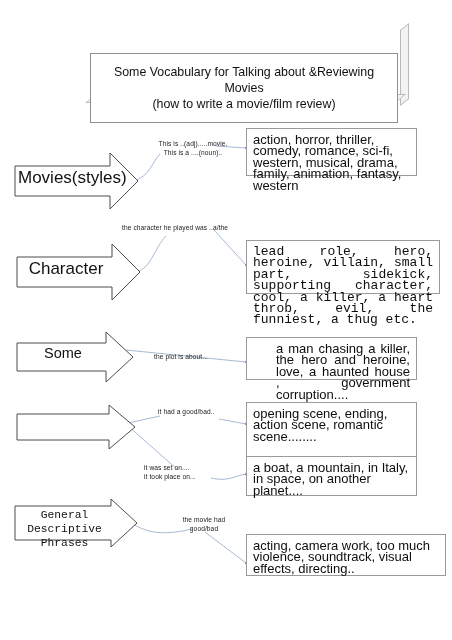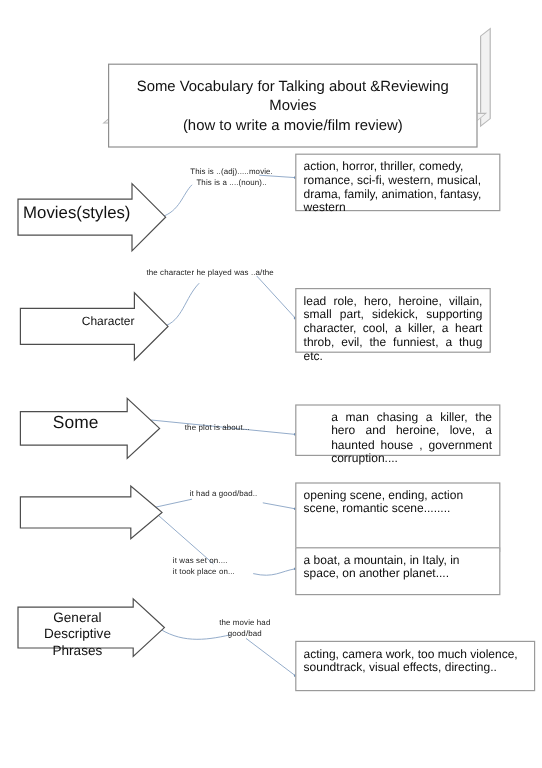--- a/index.html
+++ b/index.html
@@ -101,21 +101,21 @@
 
   
   .content-box {
     position: absolute;
     border: 1px solid #9a9a9a;
     background: #ffffff;
     box-sizing: border-box;
     padding: 5px 6px 4px 6px;
   }
   .content-box .ct {
-    font-size: 10px;
+    font-size: 13px;
     line-height: 11.4px;
     color: #0d0d0d;
   }
   .content-box.justify .ct { text-align: justify; }
 
   
   #connectors {
     position: absolute;
     left: 0;
     top: 0;
@@ -161,36 +161,36 @@
     <path d="M211,478 C228,482 234,476 246,474" fill="none" stroke="#8fa8c8" stroke-width="0.8" marker-end="url(#dot)"></path>
 
     <path d="M130,522 C150,536 170,534 192,529" fill="none" stroke="#8fa8c8" stroke-width="0.8"></path>
     <path d="M205,532 L246,563" fill="none" stroke="#8fa8c8" stroke-width="0.8" marker-end="url(#dot)"></path>
   </svg>
 
   <div class="arrow" style="left:14px; top:152px;">
     <svg width="125" height="58" viewBox="0 0 125 58">
       <path d="M1,14 L96,14 L96,1 L124,29 L96,57 L96,44 L1,44 Z" fill="#ffffff" stroke="#4d4d4d" stroke-width="1"></path>
     </svg>
-    <div class="arrow-label" style="left:4px; top:18px; width:92px; font-size:14px;">Movies(styles)</div>
+    <div class="arrow-label" style="left:4px; top:18px; width:92px; font-size:17px;">Movies(styles)</div>
   </div>
   <div class="conn-label center" style="left:143px; top:140px; width:100px;">This is ..(adj).....movie.
 This is a ....(noun)..</div>
   <div class="content-box" style="left:246px; top:128px; width:171px; height:48px;">
     <div class="ct">action, horror, thriller, comedy, romance, sci-fi, western, musical, drama, family, animation, fantasy, western</div>
   </div>
 
   <div class="arrow" style="left:16px; top:243px;">
     <svg width="125" height="58" viewBox="0 0 125 58">
       <path d="M1,14 L96,14 L96,1 L124,29 L96,57 L96,44 L1,44 Z" fill="#ffffff" stroke="#4d4d4d" stroke-width="1"></path>
     </svg>
-    <div class="arrow-label" style="left:4px; top:18px; width:92px; font-size:10px;text-align:right;">Character</div>
+    <div class="arrow-label" style="left:4px; top:18px; width:92px; font-size:17px;">Character</div>
   </div>
   <div class="conn-label" style="left:122px; top:224px; width:160px;">the character he played was ..a/the</div>
-  <div class="content-box justify" style="left:246px; top:240px; width:163px; height:54px;">
+  <div class="content-box justify" style="left:246px; top:240px; width:194px; height:54px;font-family:Liberation Mono, monospace;">
     <div class="ct">lead role,   hero, heroine, villain, small part,  sidekick, supporting character, cool, a killer, a heart throb, evil, the funniest, a thug etc.</div>
   </div>
 
   <div class="arrow" style="left:16px; top:331px;">
     <svg width="118" height="52" viewBox="0 0 118 52">
       <path d="M1,12 L90,12 L90,1 L117,26 L90,51 L90,40 L1,40 Z" fill="#ffffff" stroke="#4d4d4d" stroke-width="1"></path>
     </svg>
     <div class="arrow-label" style="left:4px; top:15px; width:86px; font-size:14.5px;">Some</div>
   </div>
   <div class="conn-label" style="left:154px; top:353px; width:90px;">the plot is about...</div>
@@ -211,21 +211,21 @@
   <div class="conn-label" style="left:144px; top:464px; width:100px;">it was set on....
 it took place on...</div>
   <div class="content-box" style="left:246px; top:456px; width:171px; height:40px;">
     <div class="ct">a boat, a mountain, in Italy, in space, on another planet....</div>
   </div>
 
   <div class="arrow" style="left:14px; top:498px;">
     <svg width="124" height="50" viewBox="0 0 124 50">
       <path d="M1,8 L97,8 L97,1 L123,25 L97,49 L97,42 L1,42 Z" fill="#ffffff" stroke="#4d4d4d" stroke-width="1"></path>
     </svg>
-    <div class="arrow-label" style="left:4px; top:10px; width:93px; font-size:11.3px; line-height:14px;">General Descriptive
+    <div class="arrow-label" style="left:4px; top:10px; width:93px; font-size:11.3px; line-height:14px;font-family:Liberation Mono, monospace;">General Descriptive
 Phrases</div>
   </div>
   <div class="conn-label center" style="left:160px; top:516px; width:88px;">the movie had
 good/bad</div>
   <div class="content-box" style="left:246px; top:534px; width:200px; height:42px;">
     <div class="ct">acting, camera work, too much violence, soundtrack, visual effects, directing..</div>
   </div>
 
 </div>
 

